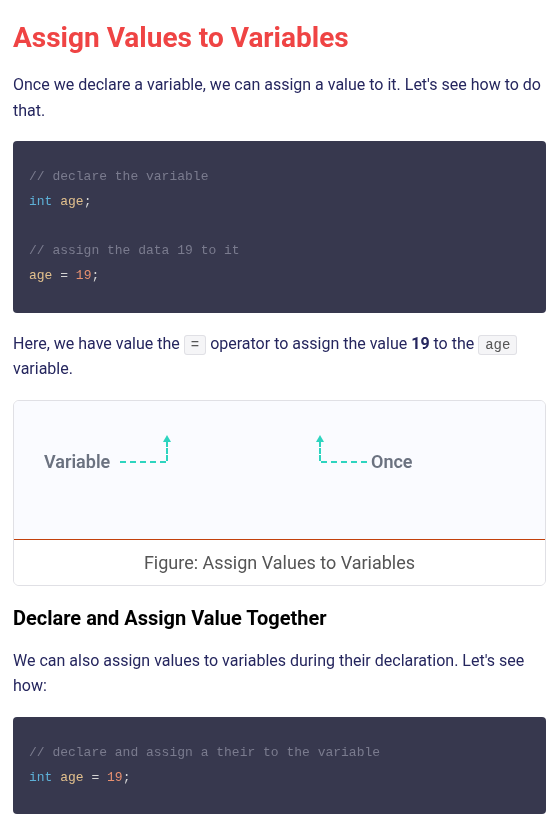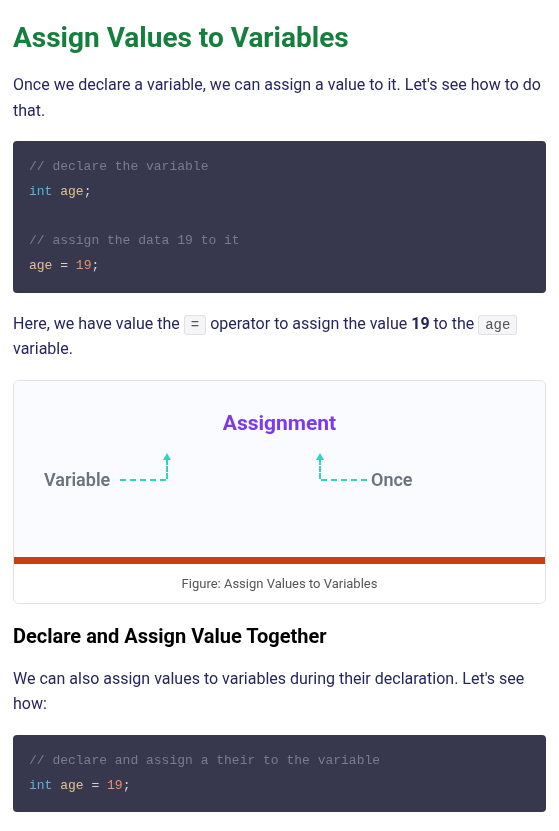--- a/index.html
+++ b/index.html
@@ -10,41 +10,41 @@
     body {
       font-family: -apple-system, BlinkMacSystemFont, 'Segoe UI', Roboto, Helvetica, Arial, sans-serif;
       background: #ffffff;
       color: #25265e;
       padding: 13px;
       width: 559px;
     }
     h1 {
       font-size: 28px;
       font-weight: 700;
-      color: #15803d;
+      color: #ef4444;
       margin-bottom: 18px;
       margin-top: 8px;
     }
     h2 {
       font-size: 20px;
       font-weight: 700;
       color: #000000;
       margin-bottom: 18px;
       margin-top: 20px;
     }
     p {
       font-size: 16px;
       line-height: 1.6;
       color: #25265e;
       margin-bottom: 18px;
     }
     .code-block {
       background: #37384e;
       border-radius: 4px;
-      padding: 14px 16px;
+      padding: 24px 16px;
       font-family: 'Courier New', Courier, monospace;
       font-size: 13px;
       line-height: 1.9;
       color: #d4d4d4;
       margin-bottom: 18px;
       white-space: pre;
     }
     .comment {
       color: #7a7b8e;
     }
@@ -151,23 +151,23 @@
       text-align: right;
     }
     .label-left {
       left: -122px;
     }
     .label-right {
       left: 52px;
     }
     .figure-caption {
       background: #ffffff;
-      border-top: 7px solid #c2410c;
+      border-top: 1px solid #c2410c;
       padding: 12px;
-      font-size: 13px;
+      font-size: 18px;
       color: #555;
       text-align: center;
     }
   </style>
 </head>
 <body>
 
 <h1>Assign Values to Variables</h1>
 
 <p>Once we declare a variable, we can assign a value to it. Let's see how to do that.</p>
@@ -177,21 +177,20 @@
 
 <span class="comment">// assign the data 19 to it</span>
 <span class="variable">age </span><span class="punct">= </span><span class="number">19</span><span class="punct">;</span></div>
 
 <p>
   <span>Here, we have value the </span><span class="inline-code">=</span><span> operator to assign the value </span><strong>19</strong><span> to the </span><span class="inline-code">age</span><span> variable.</span>
 </p>
 
 <div class="figure-container">
   <div class="figure-body">
-    <div class="assignment-title">Assignment</div>
     <div class="diagram-labels">
       <div class="arrow-group arrow-left">
         <div class="dash-v">
             <div class="arrowhead"></div>
           </div>
         <div class="dash-h-left"></div>
         <div class="label-text label-left">Variable</div>
       </div>
       <div class="arrow-group arrow-right">
         <div class="dash-v">

